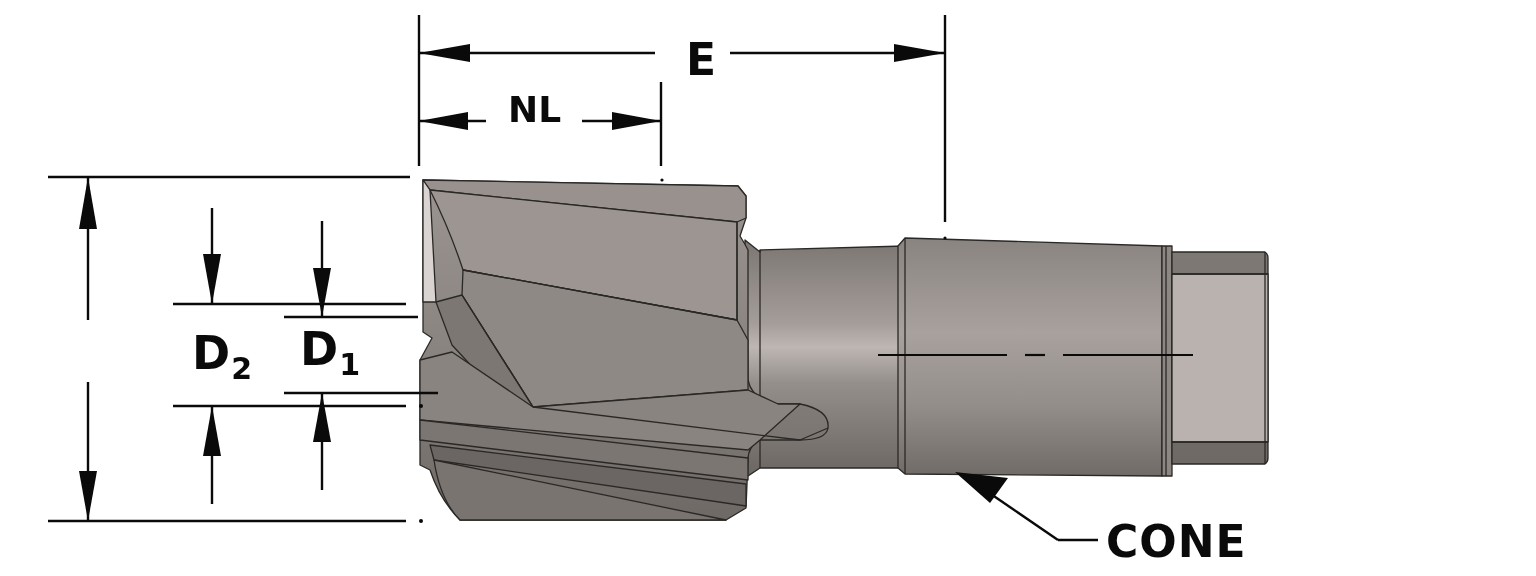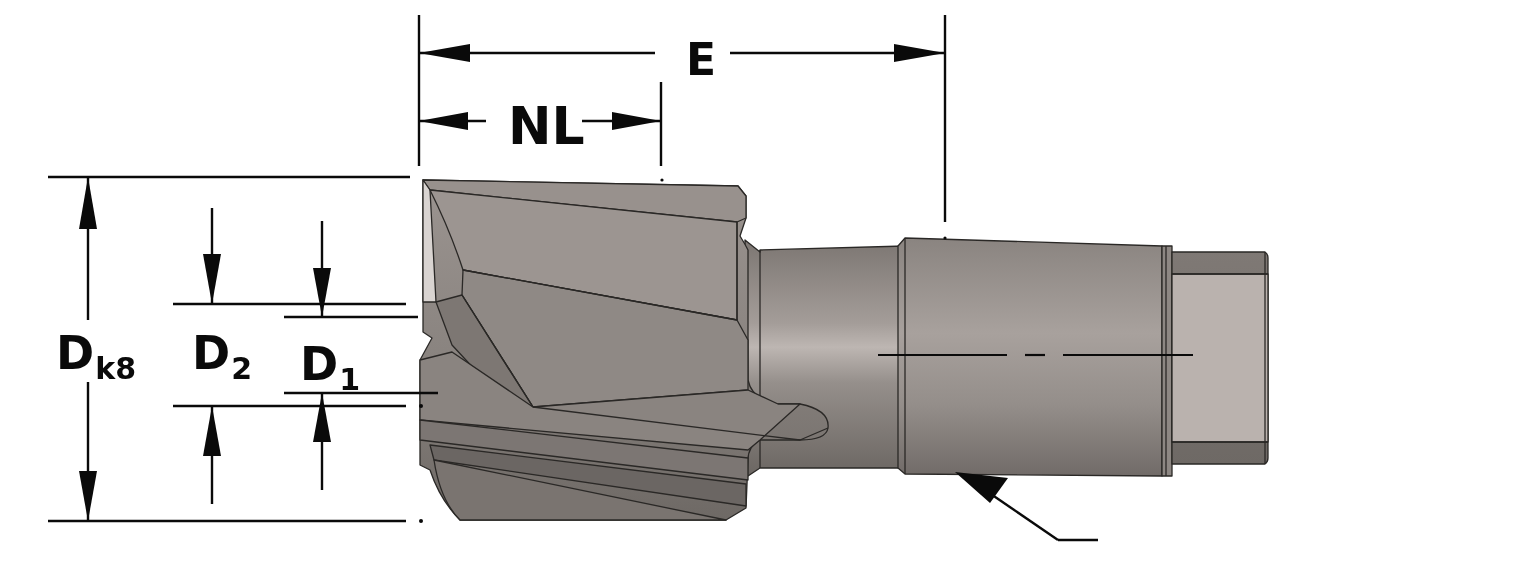--- a/index.html
+++ b/index.html
@@ -2,24 +2,24 @@
 <html><head>
   <meta charset="utf-8">
   <style>
     html, body { margin: 0; padding: 0; background: #ffffff; }
     body { width: 1536px; height: 576px; overflow: hidden; position: relative; font-family: "DejaVu Sans", sans-serif; }
     #stage { position: absolute; left: 0; top: 0; width: 1536px; height: 576px; }
     .lbl { position: absolute; font-family: "DejaVu Sans", sans-serif; font-weight: bold; color: #0a0a0a; line-height: 1; white-space: nowrap; }
     .lbl .main { font-size: 46px; }
     .lbl .sub { font-size: 30px; position: relative; top: 10px; margin-left: 1px; }
     #lbl-e { left: 686px; top: 38px; font-size: 44px; }
-    #lbl-nl { left: 508px; top: 100px; font-size: 52px; }
+    #lbl-nl { left: 508px; top: 92px; font-size: 36px; }
     #lbl-dk8 { left: 56px; top: 330px; }
     #lbl-d2 { left: 192px; top: 330px; }
-    #lbl-d1 { left: 300px; top: 341px; }
+    #lbl-d1 { left: 300px; top: 326px; }
     #lbl-cone { left: 1106px; top: 520px; font-size: 44px; letter-spacing: 1px; }
   </style>
 </head>
 <body>
 
 <div id="stage">
   <svg width="1536" height="576" viewBox="0 0 1536 576" xmlns="http://www.w3.org/2000/svg">
     <defs>
       <linearGradient id="gShank" x1="0" y1="0" x2="0" y2="1">
         <stop offset="0" stop-color="#7c7672"></stop>
@@ -150,23 +150,21 @@
       <circle cx="421" cy="521" r="2" stroke="none"></circle>
       <circle cx="662" cy="180" r="1.6" stroke="none"></circle>
       <circle cx="945" cy="238" r="1.6" stroke="none"></circle>
     </g>
   </svg>
 
   
   <div id="lbl-e" class="lbl">E</div>
   <div id="lbl-nl" class="lbl">NL</div>
 
-  <div id="lbl-dk8" class="lbl">
-    <span class="main">D</span><span class="sub">k8</span>
-  </div>
   <div id="lbl-d2" class="lbl">
     <span class="main">D</span><span class="sub">2</span>
   </div>
   <div id="lbl-d1" class="lbl">
     <span class="main">D</span><span class="sub">1</span>
   </div>
 
+  <div id="lbl-cone" class="lbl">CONE</div>
 </div>
 
 </body></html>

